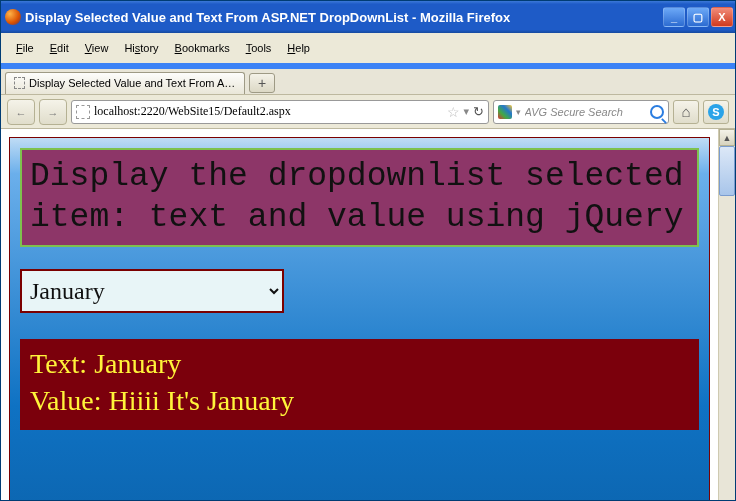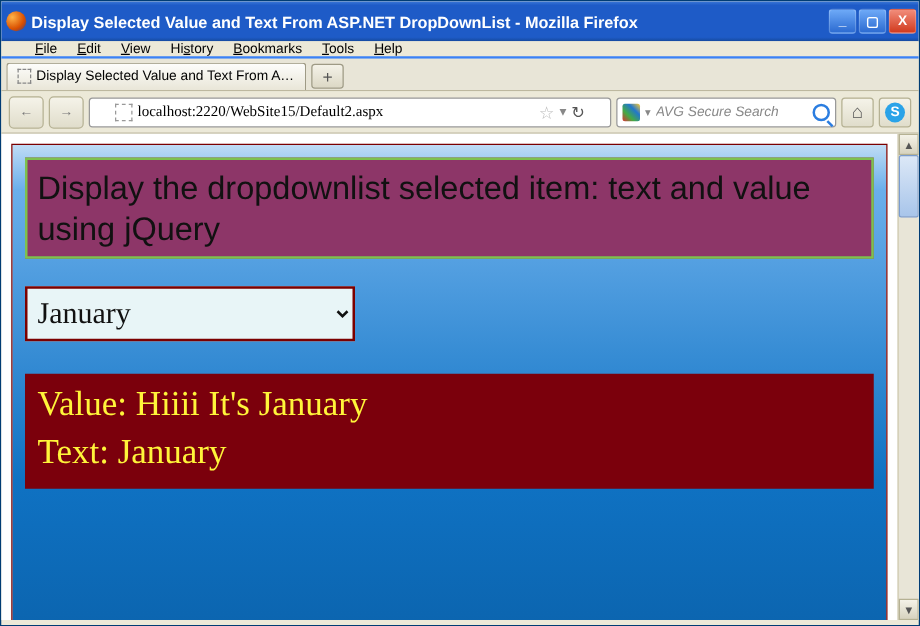--- a/index.html
+++ b/index.html
@@ -37,27 +37,27 @@
   display: flex; align-items: center; justify-content: center;
   font-family: Arial;
   font-weight: bold;
   font-size: 11px;
   color: #fff;
 }
 .win-btn.min, .win-btn.max { background: linear-gradient(#6da9f7,#2c6bd1); }
 .win-btn.close { background: linear-gradient(#f18c7a,#d13a1e); }
 
 .menubar {
-  height: 14px;
+  height: 36px;
   background: #ece9d8;
   display: flex;
   align-items: center;
-  padding: 0 20px;
+  padding: 0 8px;
   gap: 2px;
-  border-bottom: 2px solid #3b82f6;
+  border-bottom: 6px solid #3b82f6;
 }
 .menu-item { padding: 2px 7px; cursor: default; }
 .menu-item u { text-decoration: underline; }
 
 .tabstrip {
   height: 26px;
   background: #e8e5d7;
   display: flex;
   align-items: center;
   padding: 2px 4px 0 4px;
@@ -104,21 +104,21 @@
   display:flex;align-items:center;justify-content:center;
   color:#777;
 }
 .urlbar {
   flex: 1;
   height: 24px;
   border: 1px solid #999;
   background: #fff;
   display: flex;
   align-items: center;
-  padding: 0 20px;
+  padding: 0 4px;
   gap: 4px;
   border-radius: 3px;
 }
 .urlbar .docicon { width:14px;height:14px;border:1px dashed #999; }
 .urlbar input {
   flex:1;border:none;outline:none;font-size:12px;font-family:Tahoma;
 }
 .urlbar .star { color:#bbb;font-size:14px; }
 .urlbar .refresh { color:#555;font-size:13px; }
 .searchbox {
@@ -165,22 +165,22 @@
 .card {
   background: linear-gradient(to bottom, #bfdcf5 0%, #6bafeb 8%, #0f72c3 60%, #0a5ea5 100%);
   border: 1px solid #7b0000;
   padding: 10px 10px 16px 10px;
   min-height: 120%;
 }
 .hd {
   background: #8d3668;
   border: 2px solid #7ec14e;
   padding: 6px 8px;
-  font-family: Liberation Sans, sans-serif;
-  font-size: 26px;
+  font-family: Liberation Mono, monospace;
+  font-size: 33px;
   color: #111;
   line-height: 1.25;
 }
 .dd-wrap { margin: 22px 0 26px 0; }
 .dd {
   width: 264px; height: 44px;
   border: 2px solid #7b0000;
   background: #e8f5f7;
   font-family: "Comic Sans MS", cursive;
   font-size: 24px;
@@ -255,29 +255,29 @@
   <div class="viewport">
     <div class="card">
       <div class="hd">Display the dropdownlist selected item: text and value using jQuery</div>
       <div class="dd-wrap">
         <select class="dd">
           <option>January</option>
         </select>
       </div>
       <div class="output">
         <div>
+          <span>Text:</span>
+          <span> </span>
+          <span>January</span>
+        </div>
+        <div>
           <span>Value:</span>
           <span> </span>
           <span>Hiiii It's January</span>
         </div>
-        <div>
-          <span>Text:</span>
-          <span> </span>
-          <span>January</span>
-        </div>
       </div>
     </div>
   </div>
   <div class="scrollbar-v">
     <div class="scroll-arrow">▲</div>
     <div class="scroll-track">
       <div class="scroll-thumb"></div>
     </div>
     <div class="scroll-arrow">▼</div>
   </div>

